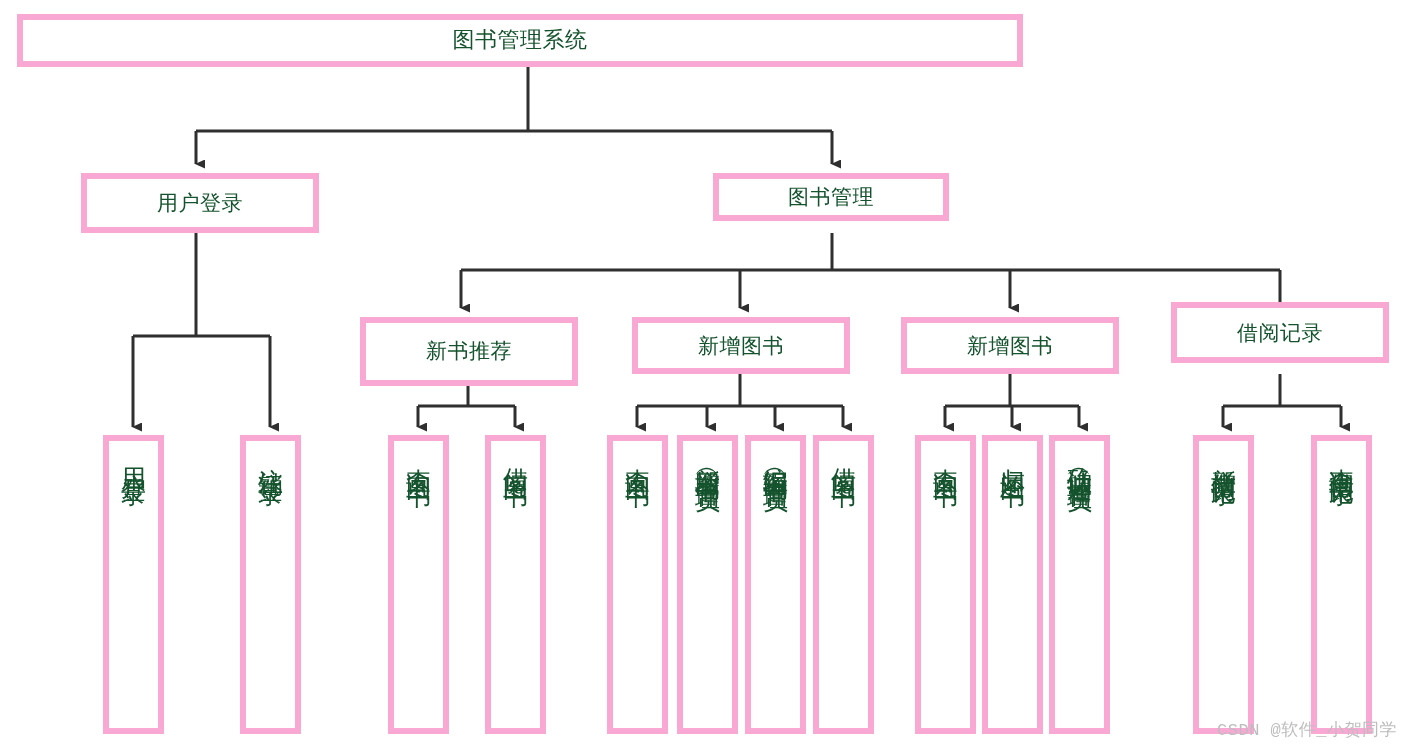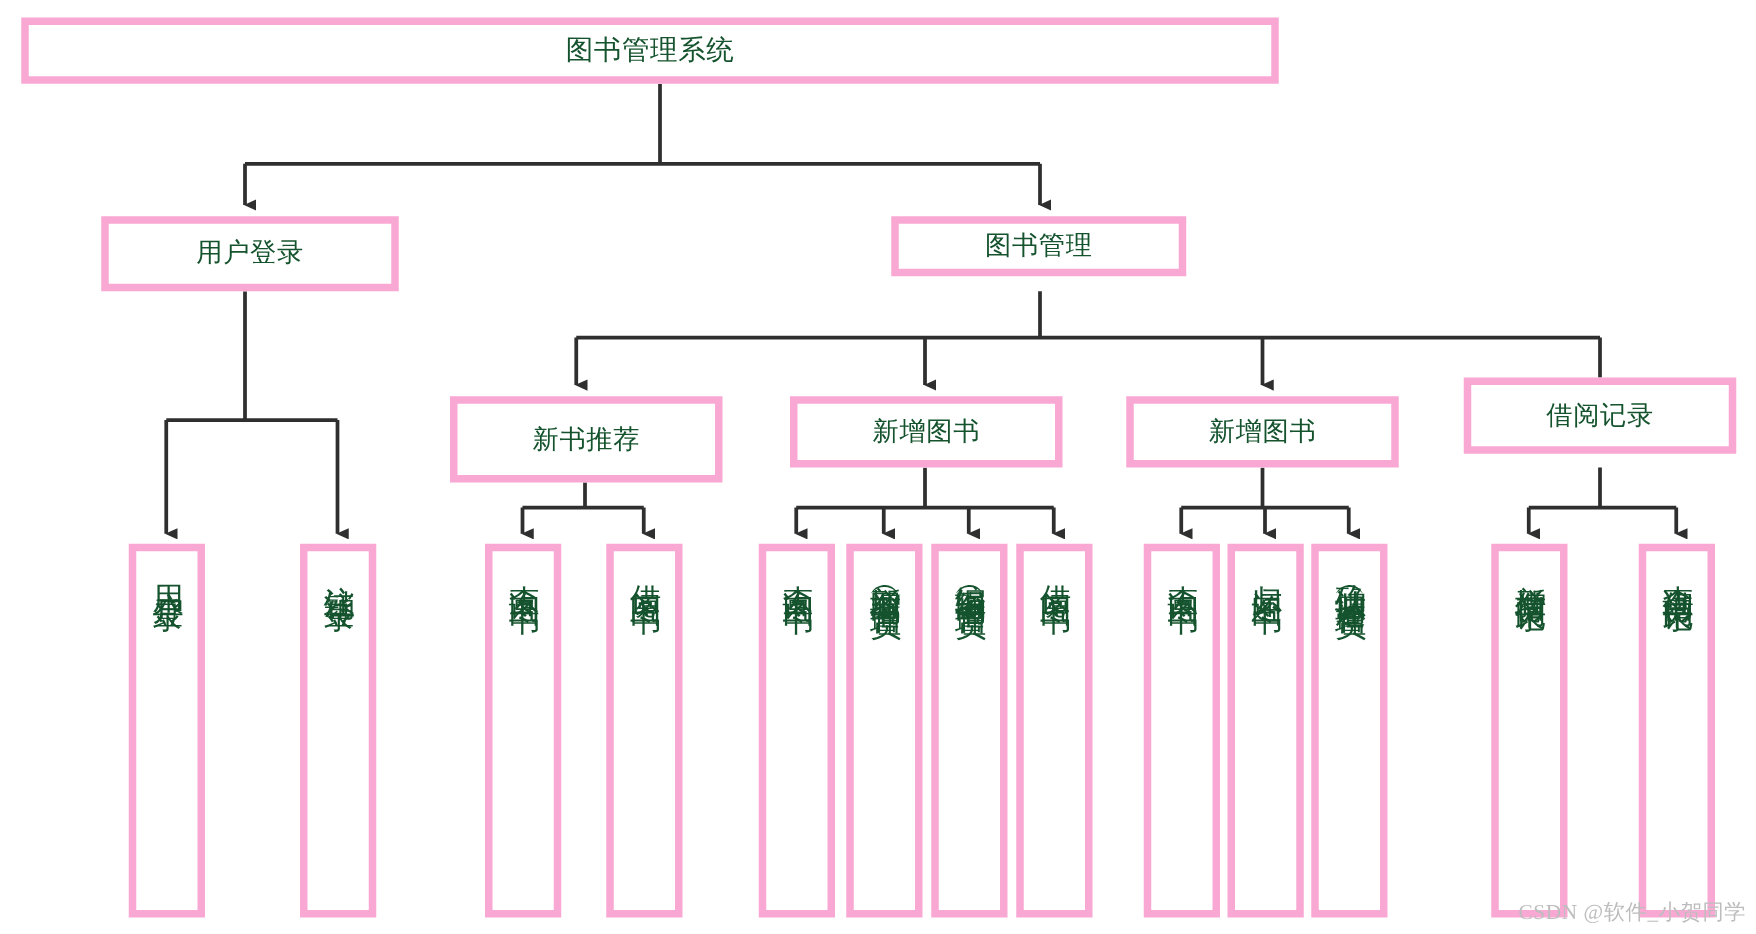--- a/index.html
+++ b/index.html
@@ -63,21 +63,21 @@
   .node.leaf.tall-text .label {
     font-size: 25px;
     letter-spacing: 3px;
   }
   .watermark {
     position: absolute;
     right: 8px;
     bottom: 6px;
     font-size: 17px;
     color: #bdbdbd;
-    font-family: Liberation Serif, serif;
+    font-family: Liberation Mono, monospace;
     letter-spacing: 0.5px;
     user-select: none;
   }
 </style>
 </head>
 <body>
 
 <div id="canvas">
 
   <svg id="connectors" viewBox="0 0 1405 747" xmlns="http://www.w3.org/2000/svg">

